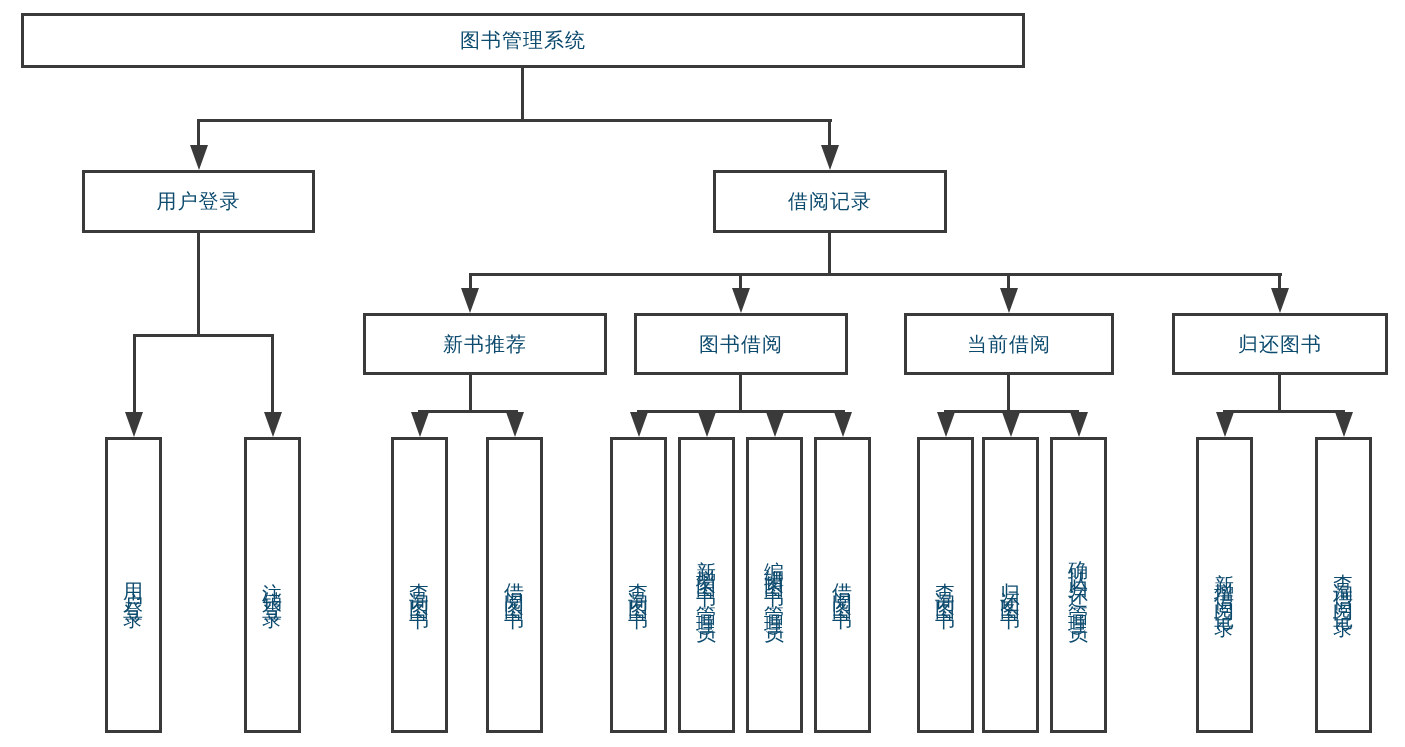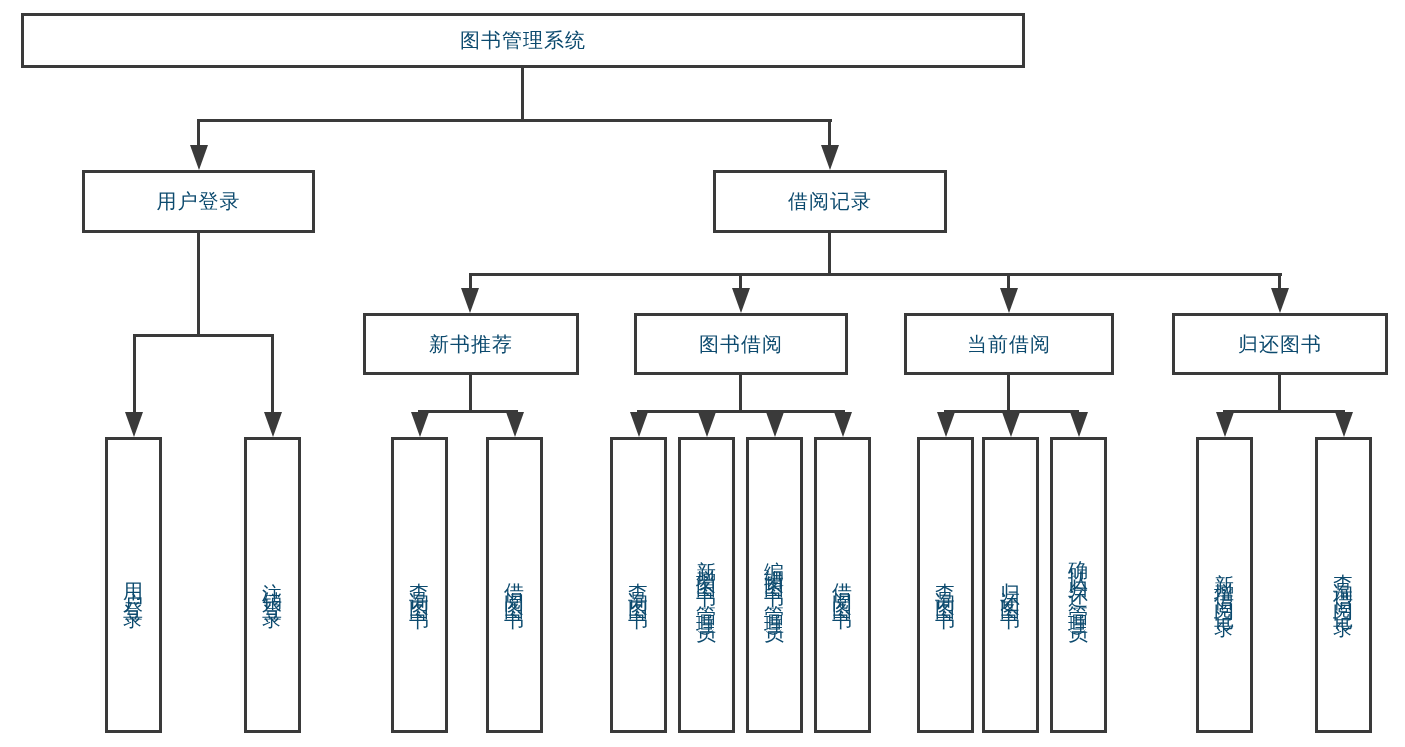--- a/index.html
+++ b/index.html
@@ -83,21 +83,21 @@
   <div class="line" style="left:469px; top:273px; width:813px; height:3px;"></div>
   <div class="line" style="left:469px; top:273px; width:3px; height:17px;"></div>
   <div class="arrow" style="left:461px; top:288px;"></div>
   <div class="line" style="left:739px; top:273px; width:3px; height:17px;"></div>
   <div class="arrow" style="left:732px; top:288px;"></div>
   <div class="line" style="left:1007px; top:273px; width:3px; height:17px;"></div>
   <div class="arrow" style="left:1000px; top:288px;"></div>
   <div class="line" style="left:1278px; top:273px; width:3px; height:17px;"></div>
   <div class="arrow" style="left:1271px; top:288px;"></div>
 
-  <div class="box" style="left:363px; top:313px; width:216px; height:62px;font-family:Liberation Serif, serif;">
+  <div class="box" style="left:363px; top:313px; width:244px; height:62px;font-family:Liberation Serif, serif;">
     <span>新书推荐</span>
   </div>
   <div class="box" style="left:904px; top:313px; width:210px; height:62px;">
     <span>当前借阅</span>
   </div>
   <div class="box" style="left:634px; top:313px; width:214px; height:62px;">
     <span>图书借阅</span>
   </div>
   <div class="box" style="left:1172px; top:313px; width:216px; height:62px;">
     <span>归还图书</span>

